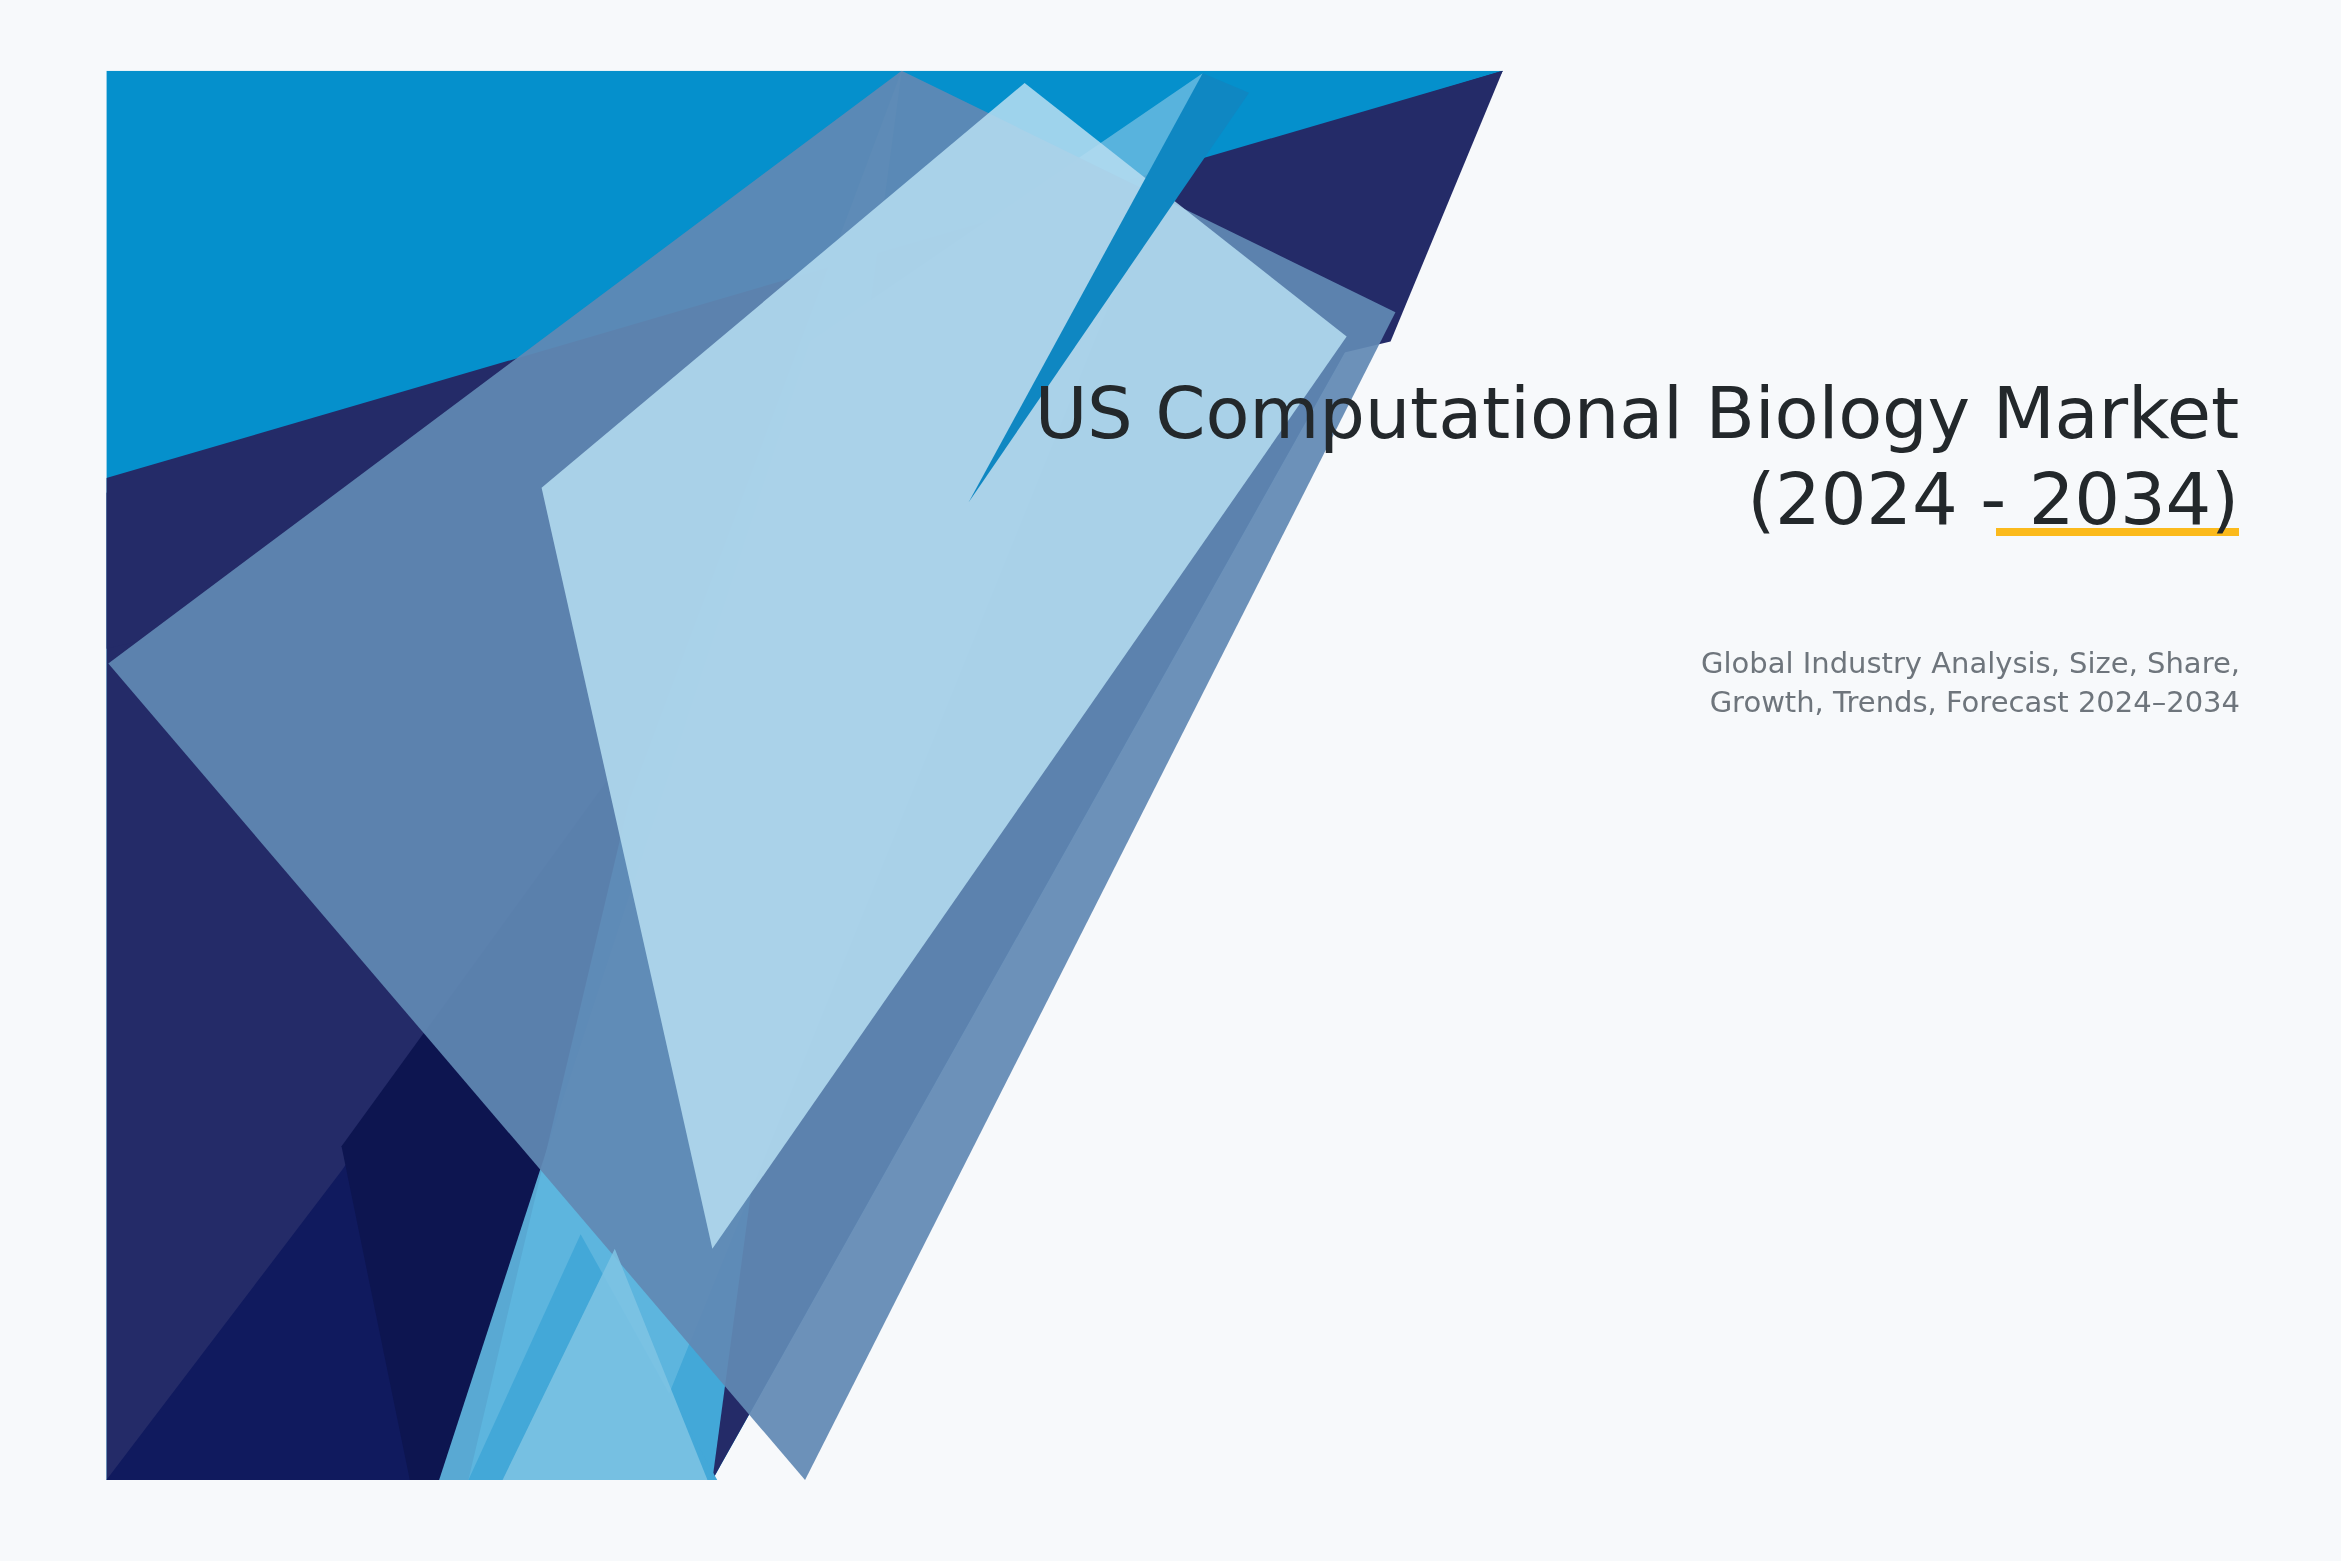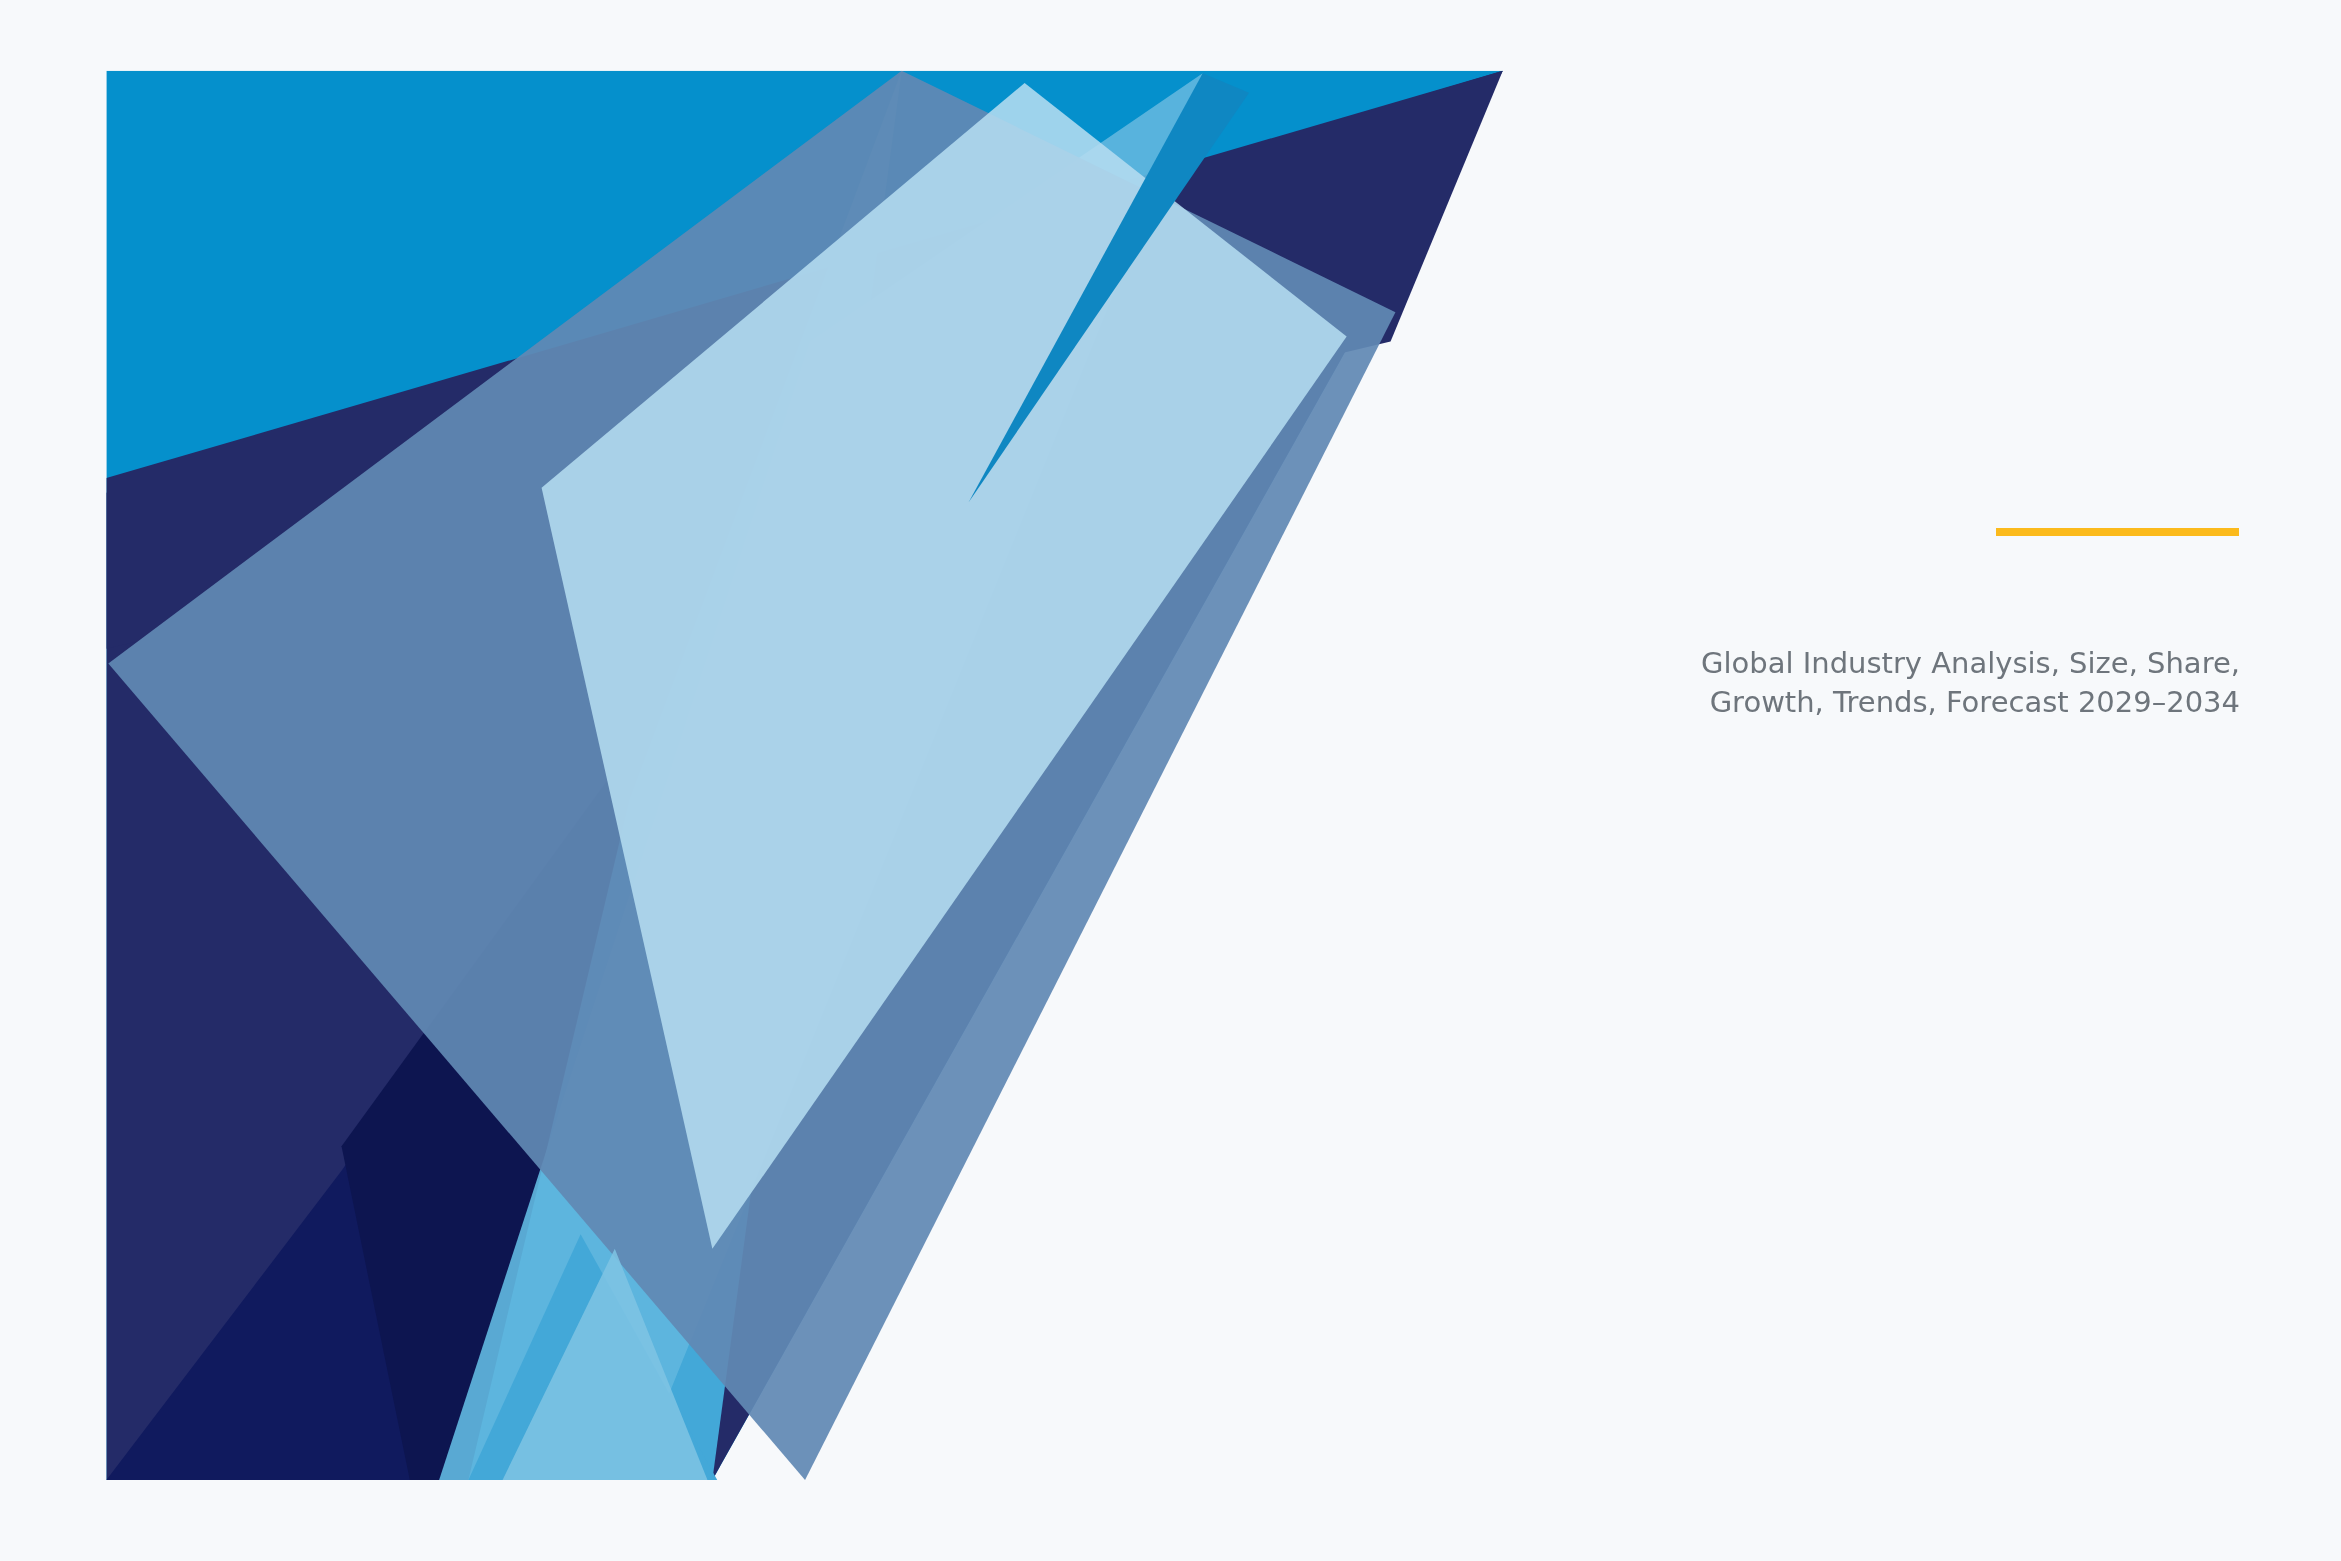--- a/index.html
+++ b/index.html
@@ -115,20 +115,24 @@
 
       <polygon points="2465,150 2560,190 1985,1030" fill="#0F87C2"></polygon>
 
       <polygon points="1190,2530 1470,3034 960,3034" fill="#43A8D8"></polygon>
 
       <polygon points="1260,2560 1450,3034 1030,3034" fill="#7FC4E4" opacity="0.85"></polygon>
 
     </g>
   </svg>
 
+  <div id="text-block">
+    <h1 id="page-title">US Computational Biology Market
+(2024 - 2034)</h1>
+  </div>
 
   <div id="title-accent-bar"></div>
 
   <p id="page-subtitle">Global Industry Analysis, Size, Share,
-Growth, Trends, Forecast 2029–2034</p>
+Growth, Trends, Forecast 2024–2034</p>
 
 </div>
 
 
 </body></html>

